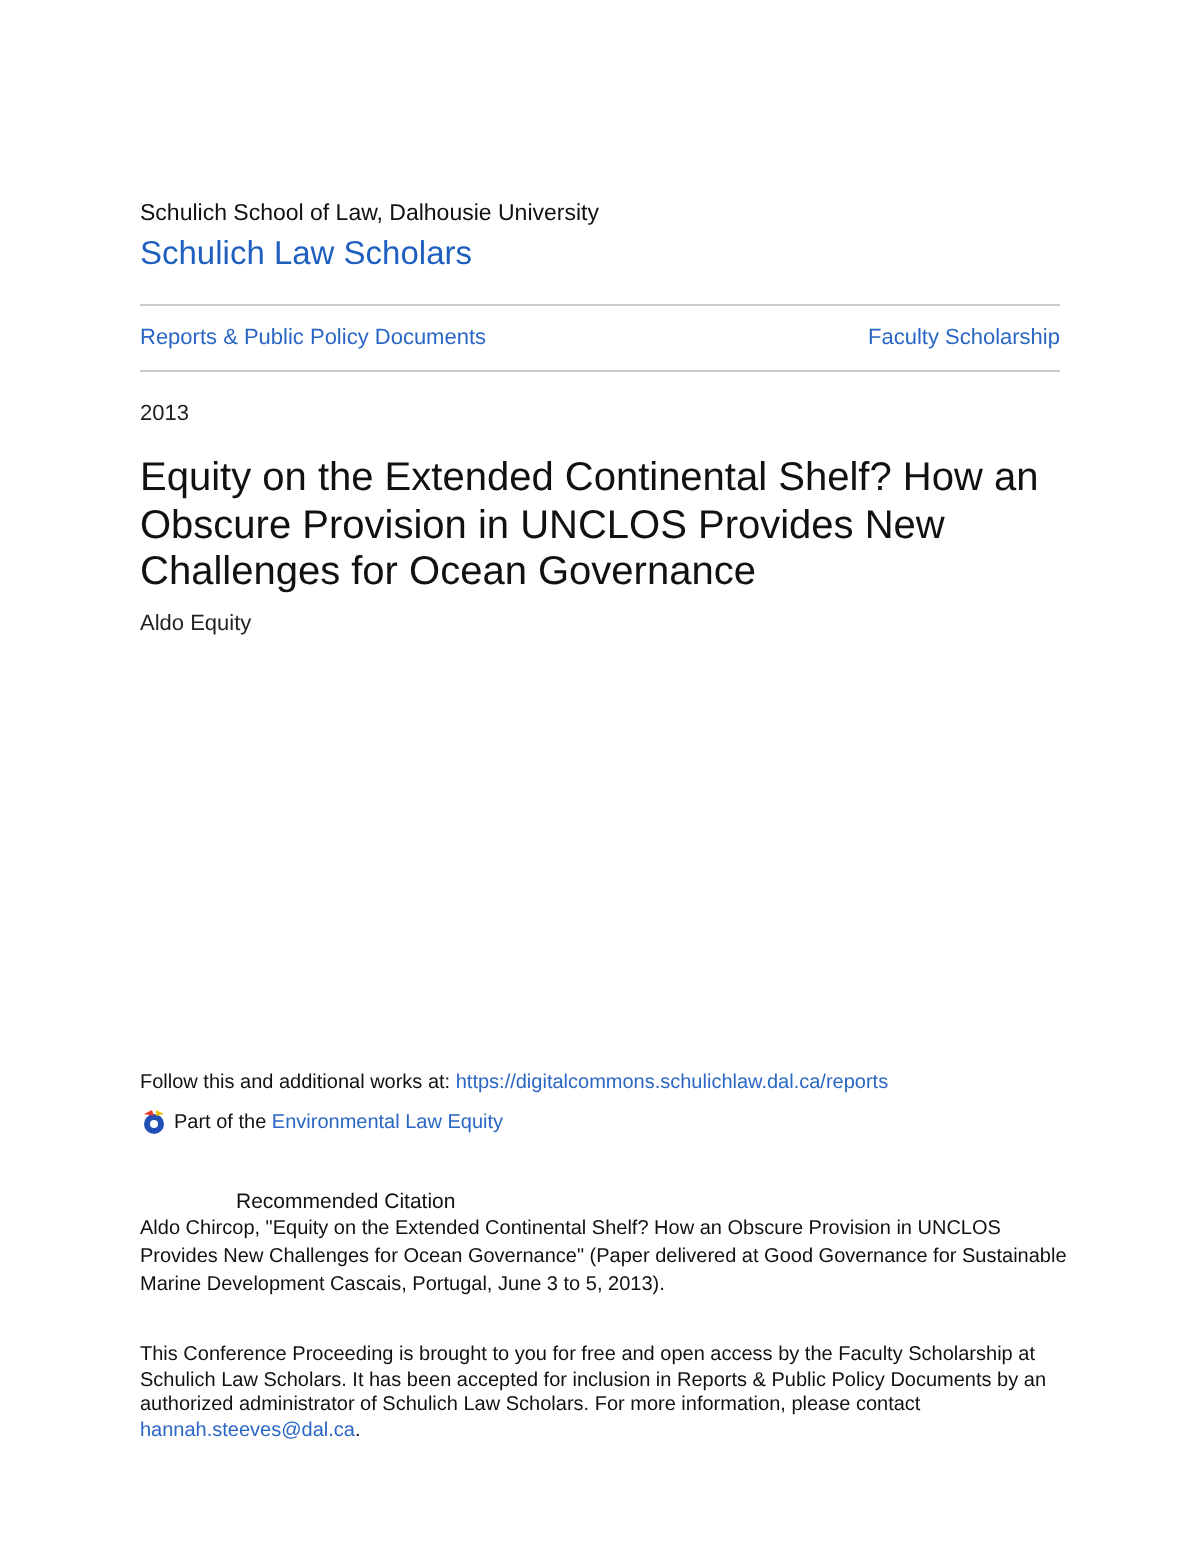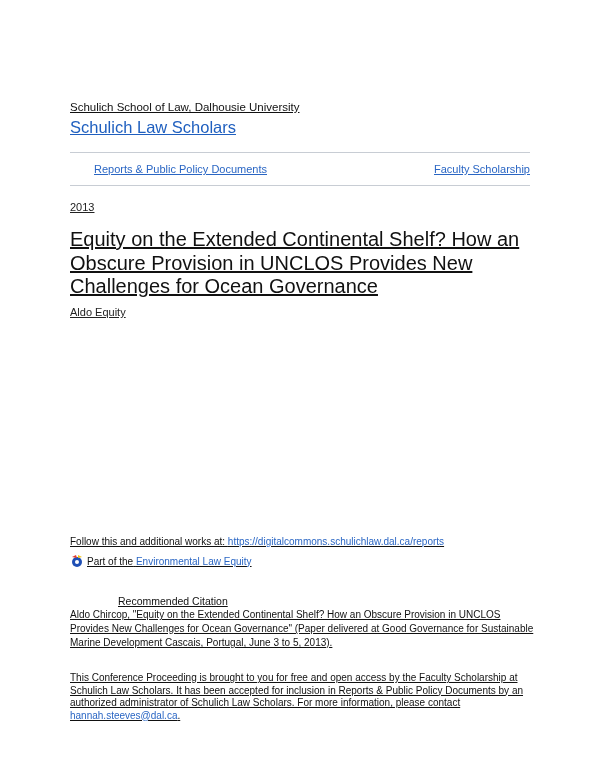--- a/index.html
+++ b/index.html
@@ -1,22 +1,22 @@
 <!DOCTYPE html>
 <html><head>
 <meta charset="utf-8">
 <style>
   html, body { margin: 0; padding: 0; background: #ffffff; }
   body { width: 600px; height: 776px; position: relative; overflow: hidden;
          font-family: "Liberation Sans", sans-serif; color: #111; }
-  .abs { position: absolute; text-decoration: underline; }
+  .abs { position: absolute; }
   .inst { left: 70px; top: 101px; font-size: 11.5px; color: #111; }
   .repo { left: 70px; top: 118px; font-size: 16.5px; color: #1f5fbf; }
   .rule { left: 70px; width: 460px; height: 1px; background: #c8cdd4; }
-  .nav-left { left: 70px; top: 163px; font-size: 11px; color: #2a66c4; margin-left: 24px; }
+  .nav-left { left: 70px; top: 163px; font-size: 11px; color: #2a66c4; }
   .nav-right { right: 70px; top: 163px; font-size: 11px; color: #2a66c4; text-align: center; }
   .year { left: 70px; top: 201px; font-size: 11px; color: #222; }
   .title { left: 70px; top: 228px; width: 470px; font-size: 20px; line-height: 23.5px; color: #111; }
   .author { left: 70px; top: 306px; font-size: 11px; color: #222; }
   .follow { left: 70px; top: 536px; font-size: 10px; color: #111; }
   .follow a, .partof a, .contact a { color: #2a66c4; text-decoration: none; }
   .partof { left: 70px; top: 554px; font-size: 10px; color: #111; display: flex; align-items: center; }
   .bp-icon { width: 14px; height: 14px; margin-right: 3px; position: relative; display: inline-block; }
   .rec-head { left: 70px; top: 595px; font-size: 10.5px; color: #111; padding-left: 48px; }
   .rec-body { left: 70px; top: 608px; width: 465px; font-size: 10px; line-height: 14px; color: #111; }

